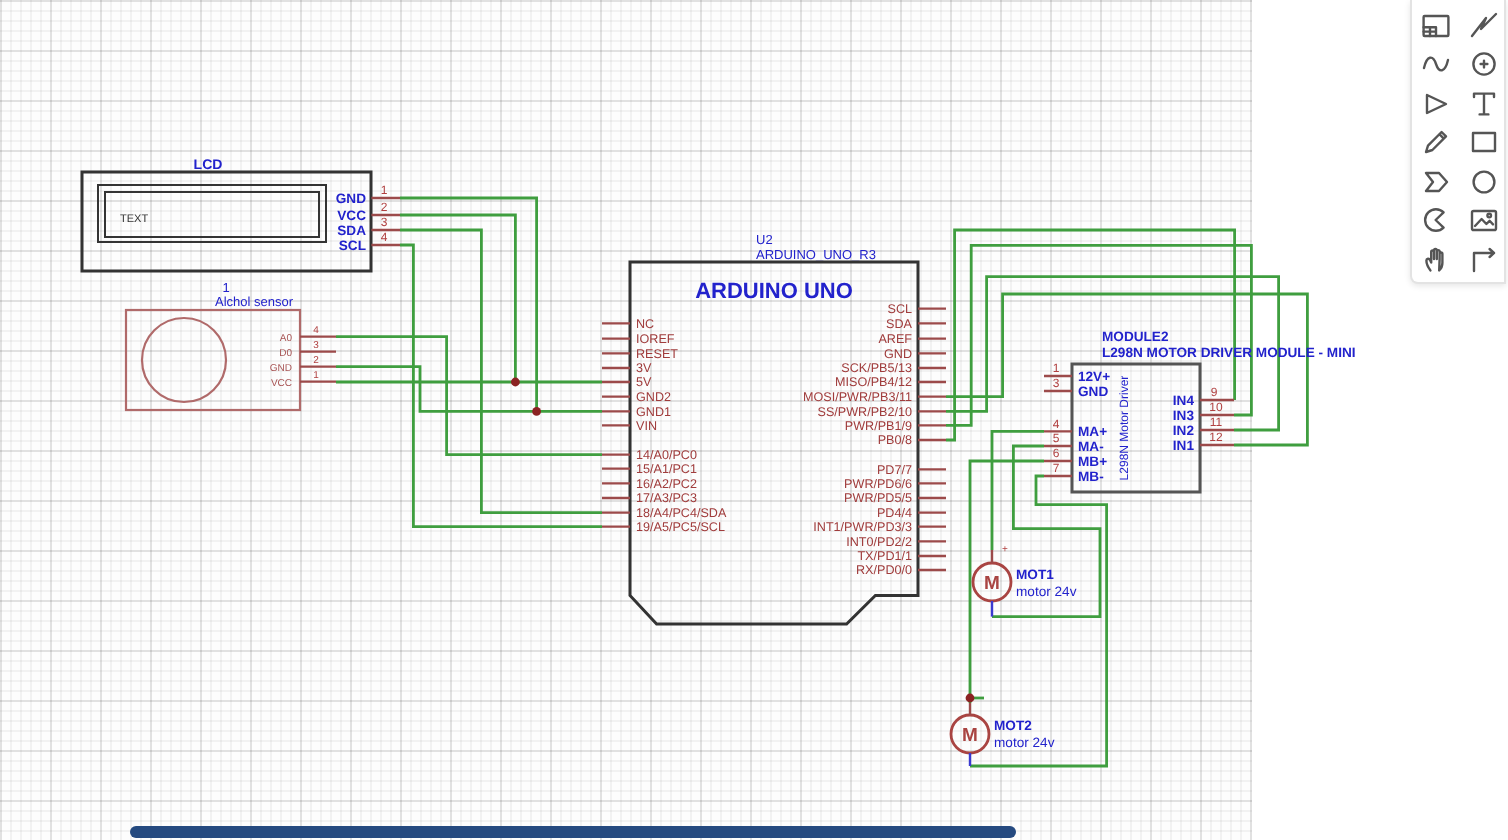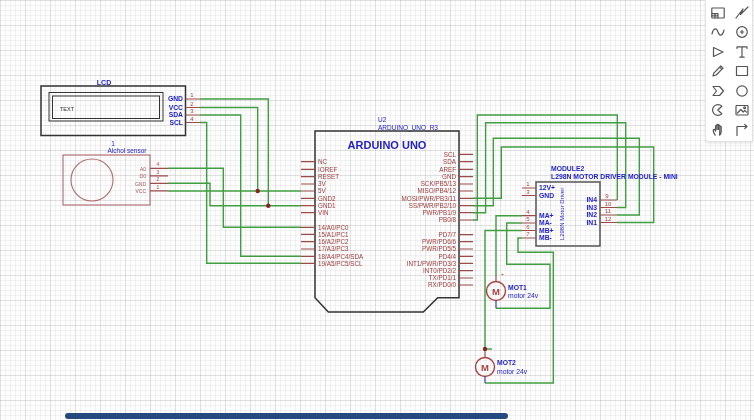--- a/index.html
+++ b/index.html
@@ -1,18 +1,18 @@
 <!DOCTYPE html>
 <html><head>
 <meta charset="utf-8">
 <style>
   html,body{margin:0;padding:0;}
   body{width:754px;height:420px;overflow:hidden;font-family:"Liberation Sans",sans-serif;}
   .canvas{
-    position:relative;width:754px;height:420px;
+    position:relative;width:626px;height:420px;
     background-color:#fdfdfd;
     background-image:
       linear-gradient(rgba(0,0,0,.07) 1px, transparent 1px),
       linear-gradient(90deg, rgba(0,0,0,.07) 1px, transparent 1px),
       linear-gradient(rgba(0,0,0,.045) 1px, transparent 1px),
       linear-gradient(90deg, rgba(0,0,0,.045) 1px, transparent 1px);
     background-size:25px 25px,25px 25px,5px 5px,5px 5px;
   }
   svg.sch{position:absolute;left:0;top:0;}
   svg.sch text{font-family:"Liberation Sans",sans-serif;}

